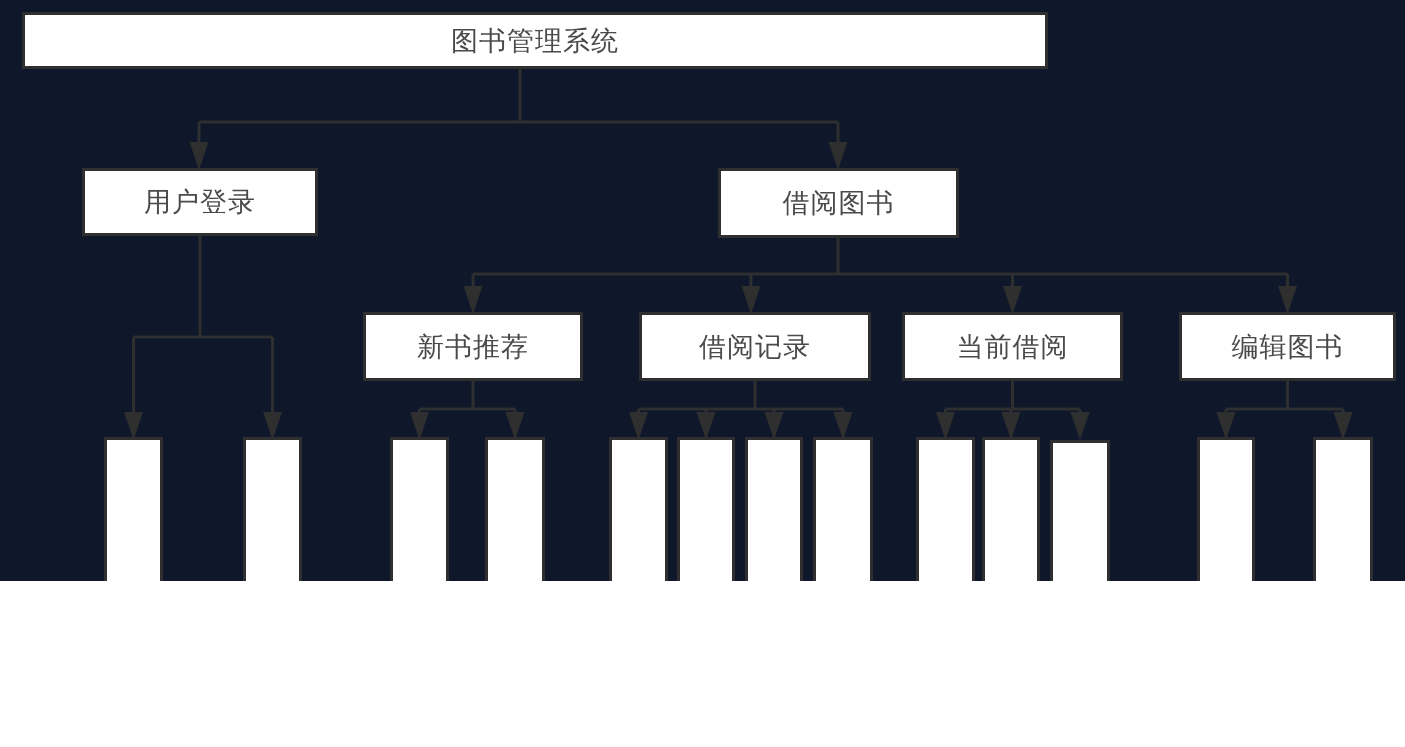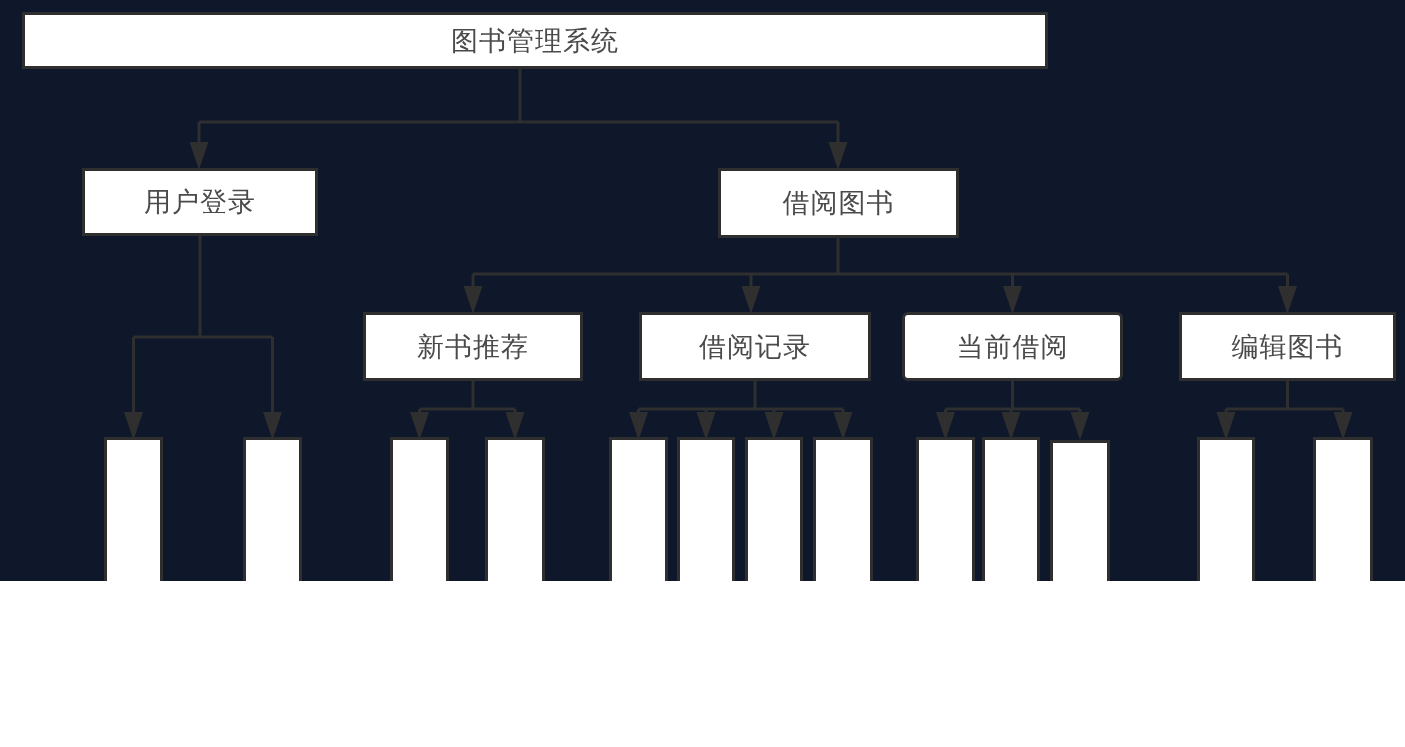--- a/index.html
+++ b/index.html
@@ -114,21 +114,21 @@
   <div class="node h" style="left:718px; top:168px; width:241px; height:70px;">
     <span>借阅图书</span>
   </div>
 
   <div class="node h" style="left:363px; top:312px; width:220px; height:69px;">
     <span>新书推荐</span>
   </div>
   <div class="node h" style="left:639px; top:312px; width:232px; height:69px;">
     <span>借阅记录</span>
   </div>
-  <div class="node h" style="left:902px; top:312px; width:221px; height:69px;border-radius:6px;">
+  <div class="node h" style="left:902px; top:312px; width:221px; height:69px;">
     <span>当前借阅</span>
   </div>
   <div class="node h" style="left:1179px; top:312px; width:217px; height:69px;">
     <span>编辑图书</span>
   </div>
 
   <div class="node v" style="left:104px; top:437px; width:59px; height:298px;">
     <span>用户登录</span>
   </div>
   <div class="node v" style="left:243px; top:437px; width:59px; height:298px;">

